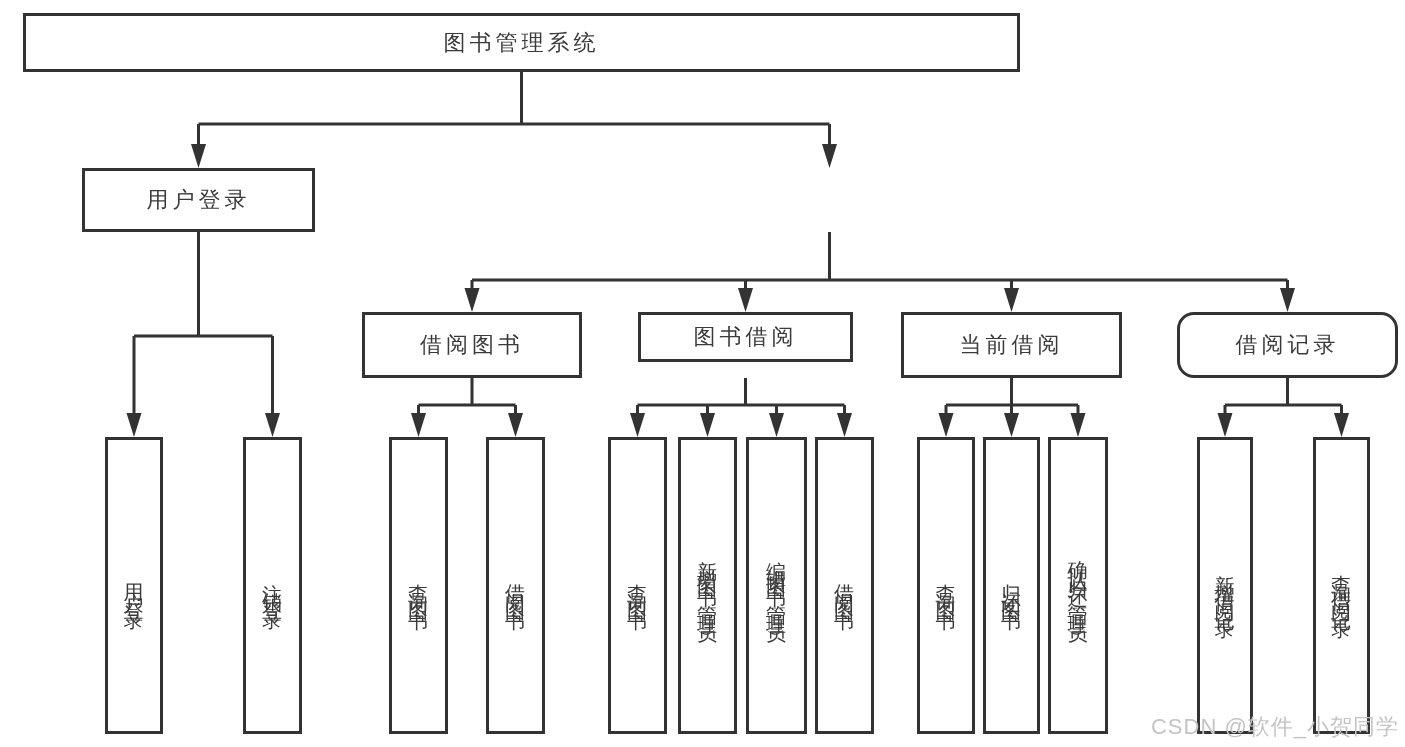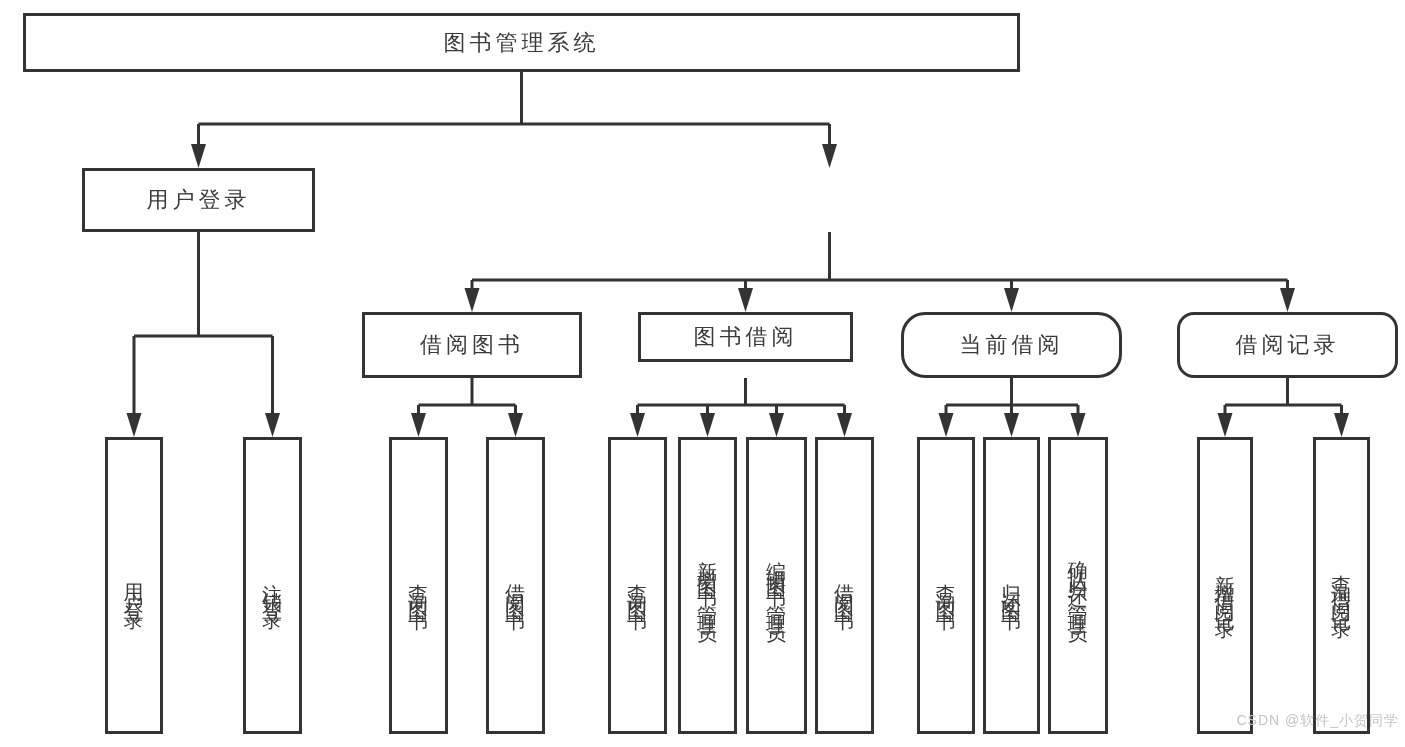--- a/index.html
+++ b/index.html
@@ -45,21 +45,21 @@
     text-orientation: mixed;
     font-size: 20px;
     letter-spacing: 9px;
     line-height: 1;
     white-space: nowrap;
   }
   .watermark {
     position: absolute;
     top: 712px;
     right: 6px;
-    font-size: 14px;
+    font-size: 22px;
     color: #c4c4c4;
     letter-spacing: 1px;
     z-index: 3;
     white-space: nowrap;
   }
 </style>
 </head>
 <body>
 
 <div class="canvas">
@@ -121,21 +121,21 @@
   <div class="node" style="left:82px; top:168px; width:233px; height:64px;">
     <span class="hlabel">用户登录</span>
   </div>
 
   <div class="node" style="left:362px; top:312px; width:220px; height:66px;">
     <span class="hlabel">借阅图书</span>
   </div>
   <div class="node" style="left:638px; top:312px; width:215px; height:50px;">
     <span class="hlabel">图书借阅</span>
   </div>
-  <div class="node" style="left:901px; top:312px; width:221px; height:66px;border-radius:24px;">
+  <div class="node" style="left:901px; top:312px; width:221px; height:66px;">
     <span class="hlabel">当前借阅</span>
   </div>
   <div class="node" style="left:1177px; top:312px; width:221px; height:66px;border-radius:17px;">
     <span class="hlabel">借阅记录</span>
   </div>
 
   <div class="node leaf" style="left:105px; width:58px;">
     <span class="vlabel">用户登录</span>
   </div>
   <div class="node leaf" style="left:243px; width:59px;">

